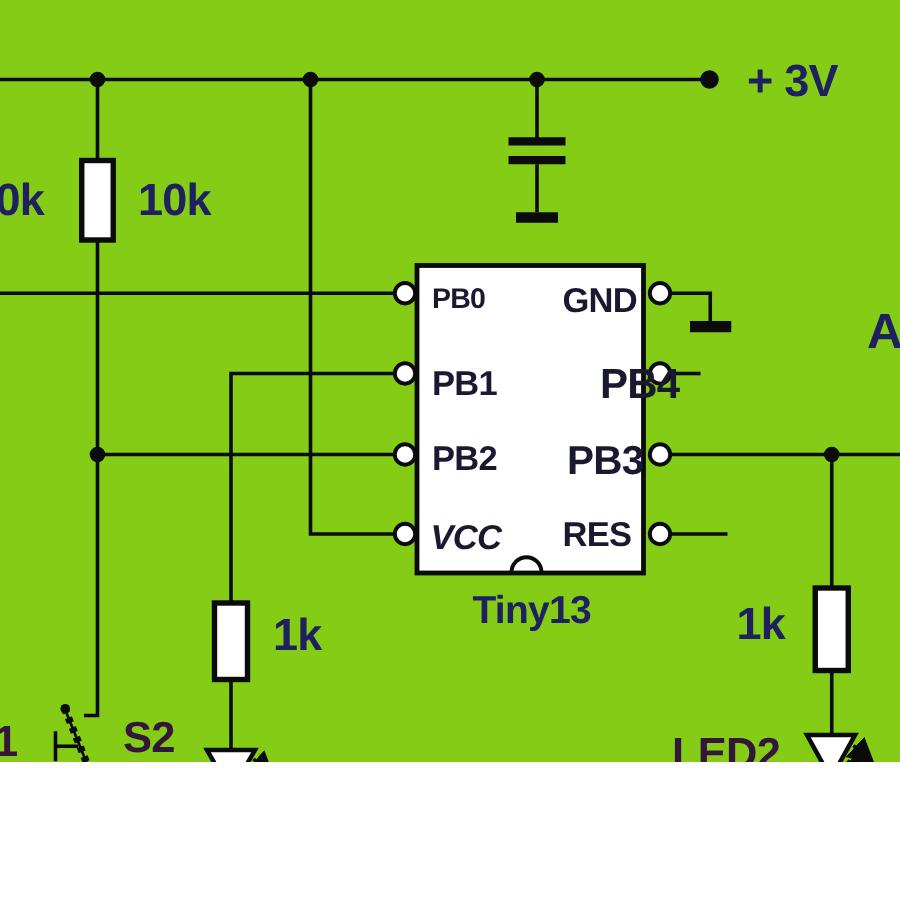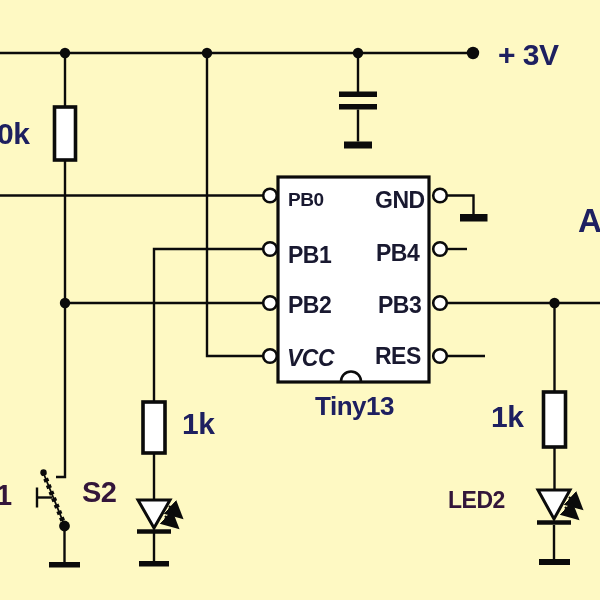--- a/index.html
+++ b/index.html
@@ -1,17 +1,17 @@
 <!DOCTYPE html>
 <html><head>
 <meta charset="utf-8">
 <style>
   html,body{margin:0;padding:0;background:#fff;}
   .canvas{
-    position:relative;width:600px;height:600px;background:#fef9c3;
+    position:relative;width:600px;height:508px;background:#84cc16;
     overflow:hidden;font-family:"Liberation Sans",sans-serif;
   }
   .canvas svg{position:absolute;left:0;top:0;}
   .lbl{
     position:absolute;line-height:1;font-weight:bold;white-space:pre;
     letter-spacing:-0.5px;user-select:none;
   }
   .val{color:#1e2060;}   
   .pin{color:#191930;}   
   .nam{color:#33163a;}   
@@ -118,32 +118,33 @@
       <circle cx="43.5" cy="472.5" r="3.2" fill="#0b0b0b"></circle>
       <g stroke="#0b0b0b" stroke-width="2.4" fill="none">
         <path d="M37,487.5 V507.5"></path>
         <path d="M37,497.5 H52"></path>
       </g>
     </g>
   </svg>
 
   <div class="lbl val" style="left:498px;top:40px;font-size:30px;">+ 3V</div>
   <div class="lbl val" style="left:-3px;top:119px;font-size:30px;">0k</div>
+  <div class="lbl val" style="left:92px;top:119px;font-size:30px;">10k</div>
 
   <div class="lbl pin" style="left:288px;top:190px;font-size:19px;">PB0</div>
   <div class="lbl pin" style="left:288px;top:244px;font-size:23px;">PB1</div>
   <div class="lbl pin" style="left:288px;top:294px;font-size:23px;">PB2</div>
   <div class="lbl pin" style="left:287px;top:347px;font-size:23px;font-style:italic;">VCC</div>
   <div class="lbl pin" style="left:375px;top:189px;font-size:23px;">GND</div>
-  <div class="lbl pin" style="left:376px;top:242px;font-size:23px;">PB4</div>
-  <div class="lbl pin" style="left:378px;top:294px;font-size:23px;">PB3</div>
+  <div class="lbl pin" style="left:400px;top:242px;font-size:28px;">PB4</div>
+  <div class="lbl pin" style="left:378px;top:294px;font-size:27px;">PB3</div>
   <div class="lbl pin" style="left:375px;top:345px;font-size:23px;">RES</div>
 
   <div class="lbl val" style="left:315px;top:393px;font-size:26px;">Tiny13</div>
   <div class="lbl val" style="left:182px;top:409px;font-size:30px;">1k</div>
   <div class="lbl val" style="left:491px;top:402px;font-size:30px;">1k</div>
 
-  <div class="lbl nam" style="left:448px;top:489px;font-size:23px;">LED2</div>
+  <div class="lbl nam" style="left:448px;top:489px;font-size:29px;">LED2</div>
   <div class="lbl nam" style="left:82px;top:478px;font-size:29px;">S2</div>
   <div class="lbl nam" style="left:-4px;top:481px;font-size:29px;">1</div>
 
   <div class="lbl val" style="left:578px;top:204px;font-size:33px;">A</div>
 </div>
 
 </body></html>

